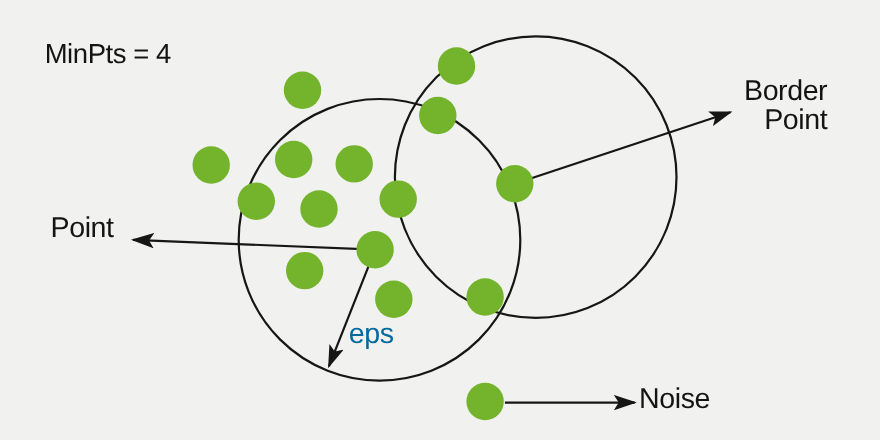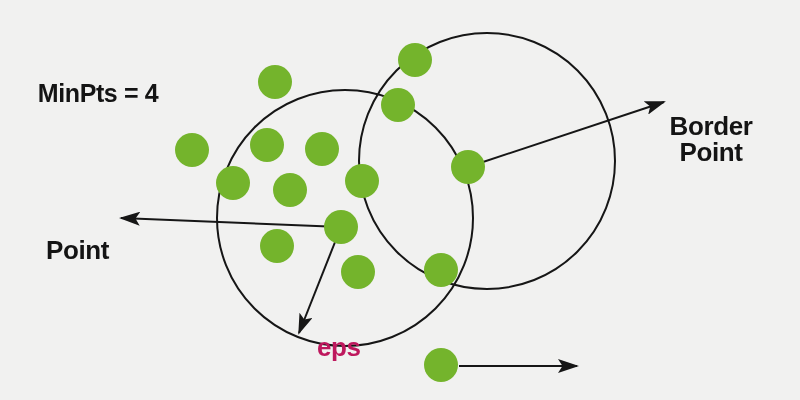--- a/index.html
+++ b/index.html
@@ -6,30 +6,29 @@
   body{
     width:800px;height:400px;
     font-family:"Liberation Sans",sans-serif;
     background:#f1f1f0;
   }
   .stage{position:relative;width:800px;height:400px;overflow:hidden;}
   #canvas{position:absolute;left:0;top:0;}
   .lbl{
     position:absolute;
     color:#141414;
-    font-weight:700;
+    font-weight:400;
     letter-spacing:-0.4px;
     font-size:26px;
     line-height:27px;
     white-space:nowrap;
-    margin-top:44px;
   }
   #minpts-block{left:17px;top:37px;width:162px;text-align:center;font-size:25px;line-height:24px;}
   #core-label{left:46px;top:192px;line-height:29px;text-align:left;}
-  #border-label{left:640px;top:69px;width:142px;text-align:center;line-height:26px;}
+  #border-label{left:610px;top:69px;width:142px;text-align:right;line-height:26px;}
   #eps-label{left:317px;top:290px;}
   #noise-label{left:581px;top:349px;}
 </style>
 </head>
 <body style="background: rgb(241, 241, 240);">
 
 <div class="stage">
 
   <svg id="canvas" width="800" height="400" viewBox="0 0 800 400">
       <defs>
@@ -66,16 +65,17 @@
 
   <div class="lbl" id="core-label" style="color: rgb(20, 20, 20);">
     <div>Point</div>
   </div>
 
   <div class="lbl" id="border-label" style="color: rgb(20, 20, 20);">
     <div>Border</div>
     <div>Point</div>
   </div>
 
-  <div class="lbl" id="eps-label" style="color: #be185d;">eps</div>
+  <div class="lbl" id="eps-label" style="color: #0369a1;">eps</div>
 
+  <div class="lbl" id="noise-label" style="color: rgb(20, 20, 20);">Noise</div>
 
 </div>
 
 </body></html>

